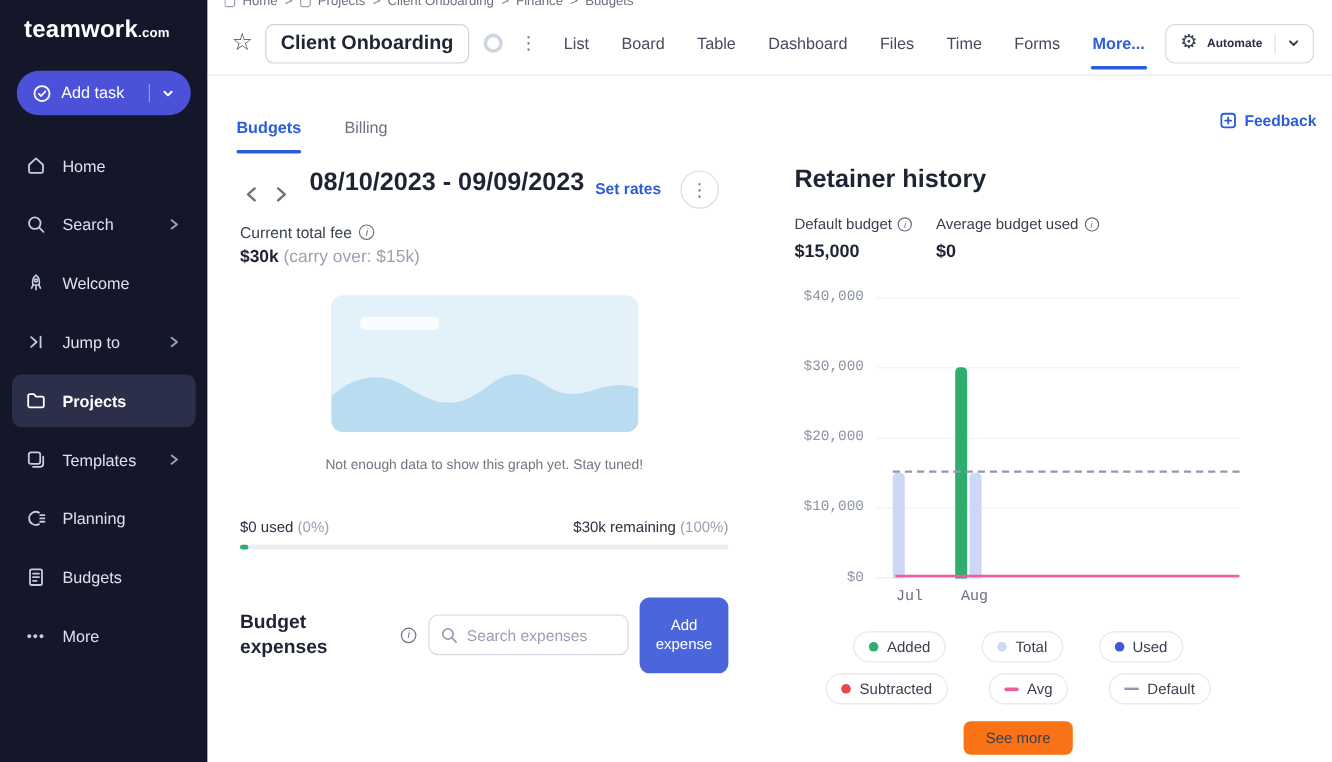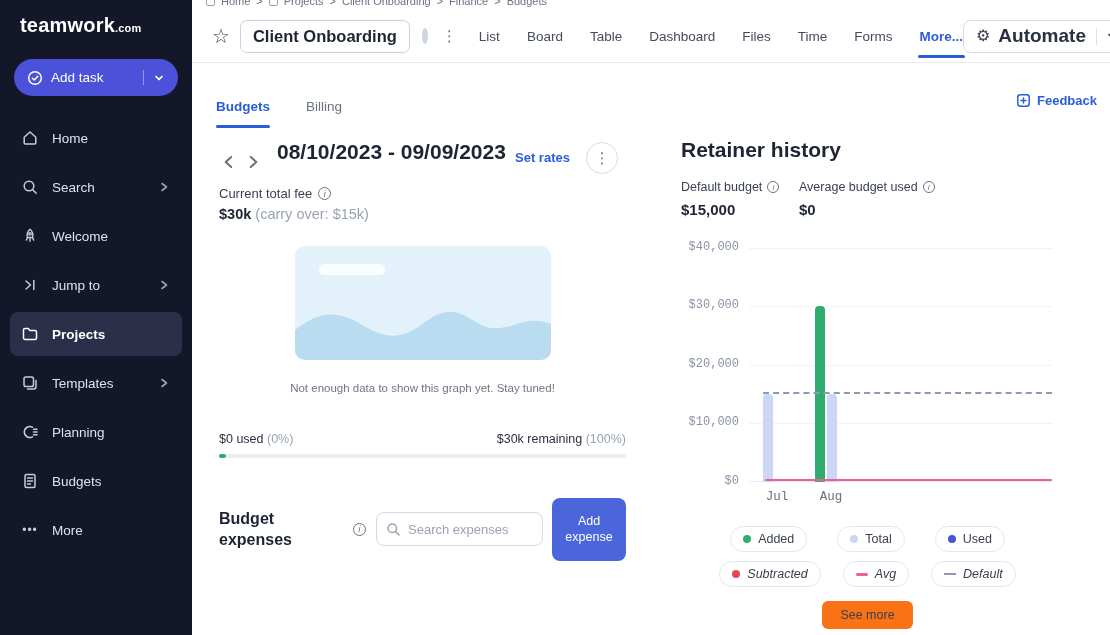--- a/index.html
+++ b/index.html
@@ -5,21 +5,21 @@
   * { box-sizing: border-box; margin: 0; padding: 0; }
   html,body { width:1110px; height:635px; }
   body {
     font-family: "Liberation Sans", sans-serif;
     background:#fff; overflow:hidden;
     color:#1f2433;
   }
   .app { display:flex; width:1110px; height:635px; }
 
   
-  .sidebar { width:192px; flex-shrink:0; background:var(--sidebar-bg,#14172a); color:#e4e7f1; padding-top:14px; }
+  .sidebar { width:173px; flex-shrink:0; background:var(--sidebar-bg,#14172a); color:#e4e7f1; padding-top:14px; }
   .logo { padding:0 20px; font-size:20px; font-weight:bold; color:#fff; letter-spacing:.2px; }
   .logo .dot-com { font-size:11px; }
   .add-task-btn { margin:22px 14px 20px; background:var(--addtask,#4b52d9); border-radius:20px; height:37px;
     display:flex; align-items:center; padding:16px 13px; color:#fff; font-size:13.5px; cursor:pointer; }
   .add-task-btn .txt { margin-left:8px; }
   .add-task-btn .vdiv { width:1px; height:15px; background:rgba(255,255,255,.4); margin-left:auto; margin-right:9px; }
   .nav { padding:0 10px; }
   .nav-item { display:flex; align-items:center; height:44px; margin-bottom:5px; padding:0 11px;
     border-radius:8px; font-size:13.5px; color:#dde1ee; cursor:pointer; }
   .nav-item.active { background:var(--sidebar-active,#2b2f49); color:#fff; font-weight:bold; }
@@ -44,21 +44,21 @@
   .kebab { font-size:15px; color:#6a7180; cursor:pointer; }
   .ph-kebab { margin-left:14px; }
   .tabs { display:flex; gap:27px; margin-left:22px; font-size:13.5px; color:#454b5c; }
   .tab { cursor:pointer; position:relative; white-space:nowrap; }
   .tab.active { color:var(--accent,#2b5cd9); font-weight:bold; }
   .tab.active::after { content:""; position:absolute; left:-2px; right:-2px; bottom:-14px; height:3px;
     background:var(--accent,#2b5cd9); border-radius:2px; }
   .automate { margin-left:auto; display:flex; align-items:center; border:1px solid #d7dbe3; border-radius:8px;
     height:33px; padding:0 10px 0 12px; cursor:pointer; }
   .automate .gear { font-size:16px; color:#3a4150; line-height:1; }
-  .automate .lbl { margin:0 10px 0 8px; font-size:19px; font-weight:bold; color:#2a3040; }
+  .automate .lbl { margin:0 10px 0 8px; font-size:10px; font-weight:bold; color:#2a3040; }
   .automate .vdiv { width:1px; height:17px; background:#dde1e8; margin-right:9px; }
   .header-divider { position:absolute; top:62px; left:0; right:0; border-bottom:1px solid #e7e9ef; }
 
   .subtabs { position:absolute; top:99px; left:24px; display:flex; gap:36px; font-size:13.5px; }
   .subtab { color:#6a7180; cursor:pointer; position:relative; padding-bottom:14px; }
   .subtab.active { color:var(--accent,#2b5cd9); font-weight:bold; }
   .subtab.active::after { content:""; position:absolute; left:0; right:0; bottom:0; height:3px;
     background:var(--accent,#2b5cd9); border-radius:2px; }
   .feedback { position:absolute; top:93px; right:13px; display:flex; align-items:center; gap:6px;
     color:var(--accent,#2b5cd9); font-size:13px; font-weight:bold; cursor:pointer; }
@@ -121,21 +121,21 @@
   .b-aug-added { left:66px; }
   .b-aug-total { left:78px; }
   .line-default { position:absolute; left:14px; right:0; height:0; border-top:2px dashed #8d99b2; }
   .line-avg { position:absolute; left:16px; right:0; height:2px; background:#ee5e9f; border-radius:1px; }
   .xlab { position:absolute; top:252px; font-size:12.5px; color:#6a7180; text-align:center; }
   .xl-jul { left:81px; width:30px; }
   .xl-aug { left:130px; width:40px; }
 
   .legend-row { display:flex; justify-content:center; margin-top:16px; }
   .legend-row.r1 { gap:30px; }
-  .legend-row.r2 { gap:22px; margin-top:9px;font-style:italic; }
+  .legend-row.r2 { gap:34px; margin-top:9px; }
   .pill { display:flex; align-items:center; gap:7px; border:1px solid #e4e7ed; background:#fff; border-radius:15px;
     padding:5px 12px; font-size:12.5px; color:#3a4150; cursor:pointer; white-space:nowrap; }
   .marker { width:8px; height:8px; border-radius:50%; background:#ccc; flex-shrink:0; }
   .marker.dash { width:12px; height:3px; border-radius:2px; }
   .marker.dashed { width:12px; height:0; border-radius:0; background:none !important; border-top:2px dashed #6b7280; }
   .see-more-wrap { display:flex; justify-content:center; margin-top:14px; }
   .see-more { background:#f97316; border:none; border-radius:6px; padding:7px 18px; font-size:12.5px; color:#3a4150;
     cursor:pointer; font-family:"Liberation Sans",sans-serif; }
 </style>
 </head>

